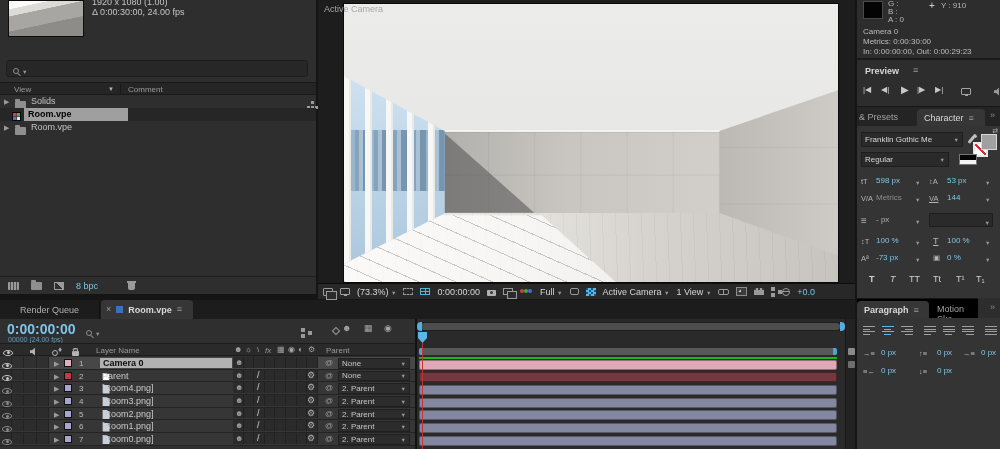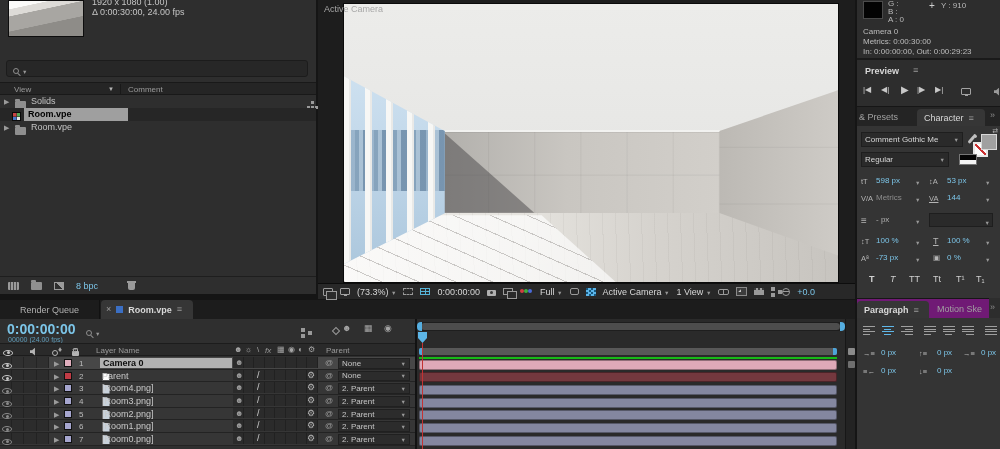--- a/index.html
+++ b/index.html
@@ -221,21 +221,21 @@
       <span class="ab t9" style="left:2px;top:5px;color:#a0a0a0">&amp; Presets</span>
       <span class="tabact ab" style="left:60px;top:2px;width:68px;height:18px;padding-left:7px;gap:5px">
         <span class="t9 wt" style="font-weight:normal">Character</span>
         <span class="uic" data-glyph="≡" style="color:#9a9a9a"></span>
       </span>
       <span class="uic ab" data-glyph="»" style="left:133px;top:4px;color:#8a8a8a"></span>
     </div>
 
     <div class="ab" style="left:0;top:126px;width:143px;height:172px;background:#343434">
       <span class="ab" style="left:4px;top:6px;width:102px;height:15px;background:#2a2a2a;border:1px solid #1e1e1e;display:flex;align-items:center;justify-content:space-between;padding:0 3px">
-        <span class="t8 wt nw" style="overflow:hidden">Comment Gothic Me</span>
+        <span class="t8 wt nw" style="overflow:hidden">Franklin Gothic Me</span>
         <span class="car"></span>
       </span>
       <span class="ic i-eyedrop ab" style="left:113px;top:8px"></span>
       <span class="ab" style="right:3px;top:5px;width:27px;height:28px">
         <span class="uic ab" data-glyph="⇄" style="right:-1px;top:-4px;font-size:7px;color:#b0b0b0"></span>
         <span class="sw-stroke"></span>
         <span class="sw-fill"></span>
       </span>
       <span class="ab" style="left:4px;top:26px;width:88px;height:15px;background:#2a2a2a;border:1px solid #1e1e1e;display:flex;align-items:center;justify-content:space-between;padding:0 3px">
         <span class="t8 wt">Regular</span>
@@ -279,21 +279,21 @@
       <span class="car ab" style="left:128px;top:129px"></span>
 
       <span class="ab t9" style="left:12px;top:148px;font-weight:bold;color:#d0d0d0">T</span>
       <span class="ab t9" style="left:33px;top:148px;font-style:italic;color:#d0d0d0">T</span>
       <span class="ab t9" style="left:52px;top:148px;color:#d0d0d0">TT</span>
       <span class="ab t9" style="left:76px;top:148px;color:#d0d0d0">Tt</span>
       <span class="ab t9" style="left:99px;top:148px;color:#d0d0d0">T¹</span>
       <span class="ab t9" style="left:119px;top:148px;color:#d0d0d0">T₁</span>
     </div>
 
-    <div class="ab" style="left:0;top:298px;width:132px;height:20px;background:#701a75;border-top:1px solid #161616">
+    <div class="ab" style="left:0;top:298px;width:121px;height:20px;background:#000000;border-top:1px solid #161616">
       <span class="tabact ab" style="left:0;top:2px;width:72px;height:18px;padding-left:7px;gap:5px">
         <span class="t9 wt" style="font-weight:bold">Paragraph</span>
         <span class="uic" data-glyph="≡" style="color:#9a9a9a"></span>
       </span>
       <span class="ab t9" style="left:80px;top:5px;color:#a0a0a0">Motion Ske</span>
       <span class="uic ab" data-glyph="»" style="left:133px;top:4px;color:#8a8a8a"></span>
     </div>
 
     <div class="ab" style="left:0;top:318px;width:143px;height:131px;background:#343434">
       <span class="al al-l ab" style="left:4px;top:6px">

